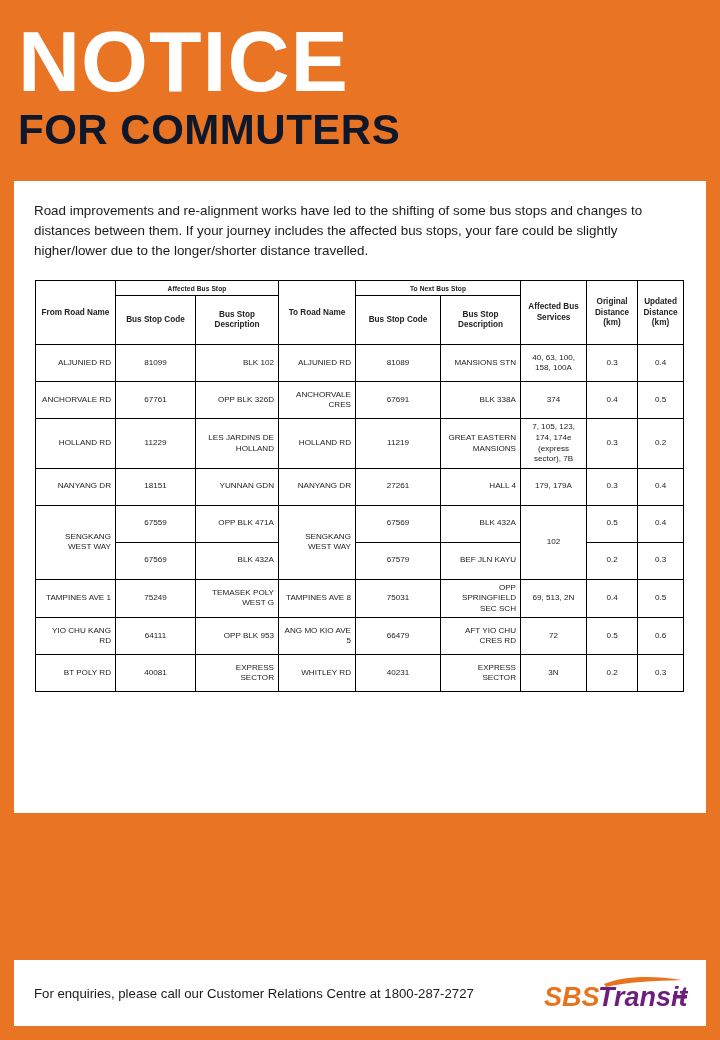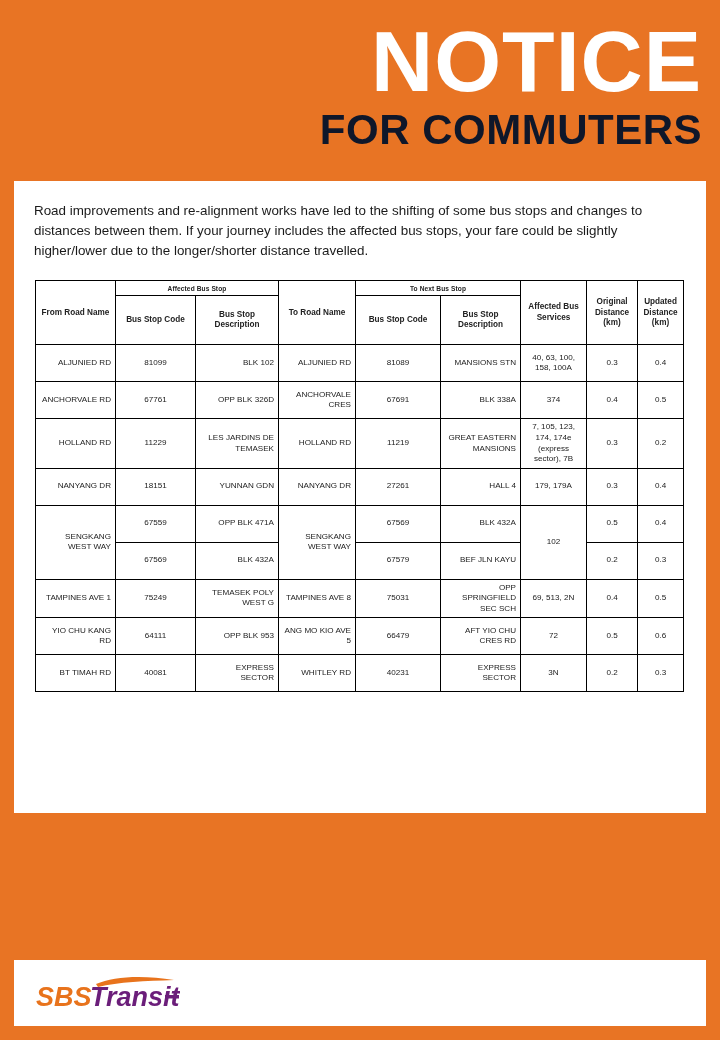--- a/index.html
+++ b/index.html
@@ -20,21 +20,21 @@
     height: 1040px;
     background: #E87424;
     box-sizing: border-box;
     display: flex;
     flex-direction: column;
   }
   
   .header {
     flex: 0 0 auto;
     padding: 22px 18px 10px 18px;
-    text-align: right;
+    text-align: left;
   }
   .header .title {
     color: #FFFFFF;
     font-size: 86px;
     line-height: 0.92;
     font-weight: bold;
     letter-spacing: 1px;
     margin: 0;
     white-space: nowrap;
   }
@@ -226,21 +226,21 @@
             <td class="c">67691</td>
             <td class="l">BLK 338A</td>
             <td class="c">374</td>
             <td class="c">0.4</td>
             <td class="c">0.5</td>
           </tr>
 
           <tr>
             <td class="l">HOLLAND RD</td>
             <td class="c">11229</td>
-            <td class="l">LES JARDINS DE TEMASEK</td>
+            <td class="l">LES JARDINS DE HOLLAND</td>
             <td class="l">HOLLAND RD</td>
             <td class="c">11219</td>
             <td class="l">GREAT EASTERN MANSIONS</td>
             <td class="c">7, 105, 123, 174, 174e (express sector), 7B</td>
             <td class="c">0.3</td>
             <td class="c">0.2</td>
           </tr>
 
           <tr>
             <td class="l">NANYANG DR</td>
@@ -293,37 +293,38 @@
             <td class="l">OPP BLK 953</td>
             <td class="l">ANG MO KIO AVE 5</td>
             <td class="c">66479</td>
             <td class="l">AFT YIO CHU CRES RD</td>
             <td class="c">72</td>
             <td class="c">0.5</td>
             <td class="c">0.6</td>
           </tr>
 
           <tr>
-            <td class="l">BT TIMAH RD</td>
+            <td class="l">BT POLY RD</td>
             <td class="c">40081</td>
             <td class="l">EXPRESS SECTOR</td>
             <td class="l">WHITLEY RD</td>
             <td class="c">40231</td>
             <td class="l">EXPRESS SECTOR</td>
             <td class="c">3N</td>
             <td class="c">0.2</td>
             <td class="c">0.3</td>
           </tr>
 
         </tbody>
       </table>
     </div>
   </div>
 
   <div class="footer">
+    <div class="enquiry">For enquiries, please call our Customer Relations Centre at 1800-287-2727</div>
     <div class="logo">
       <svg width="146" height="40" viewBox="0 0 146 40" xmlns="http://www.w3.org/2000/svg">
         <path d="M62 11 C80 3, 110 2, 140 7 C112 8, 84 9, 64 14 Z" fill="#E8731C"></path>
         <text class="sbs-text" x="2" y="33">SBS</text>
         <text class="transit-text" x="56" y="33">Transit</text>
         <rect x="131" y="22" width="14" height="3.5" fill="#6B1E7A"></rect>
       </svg>
     </div>
   </div>
 

